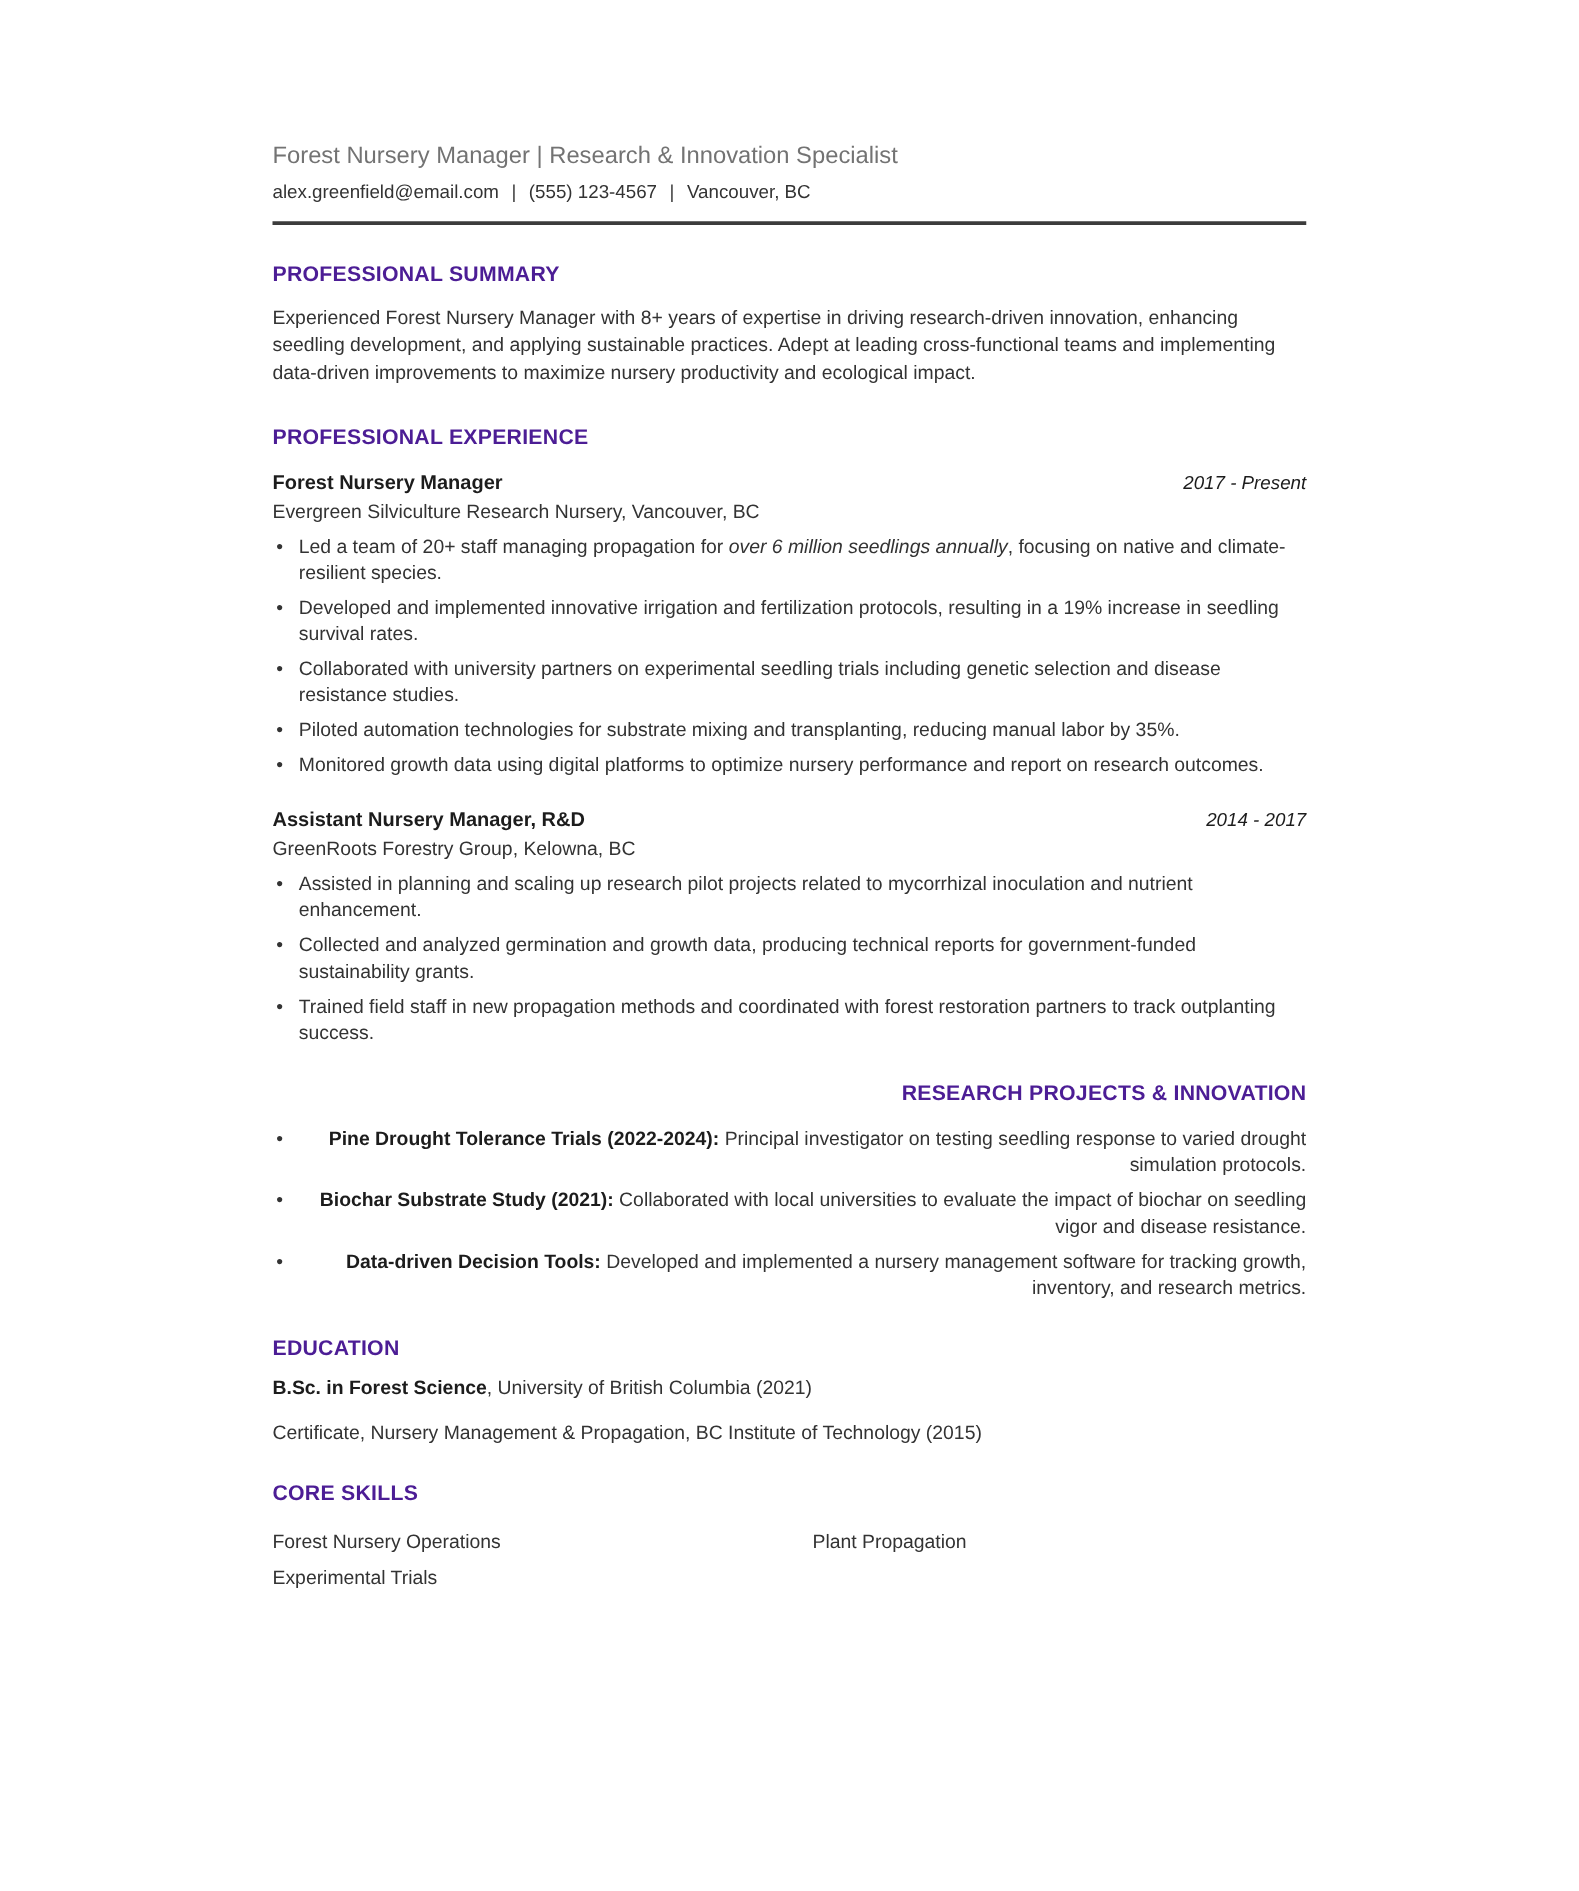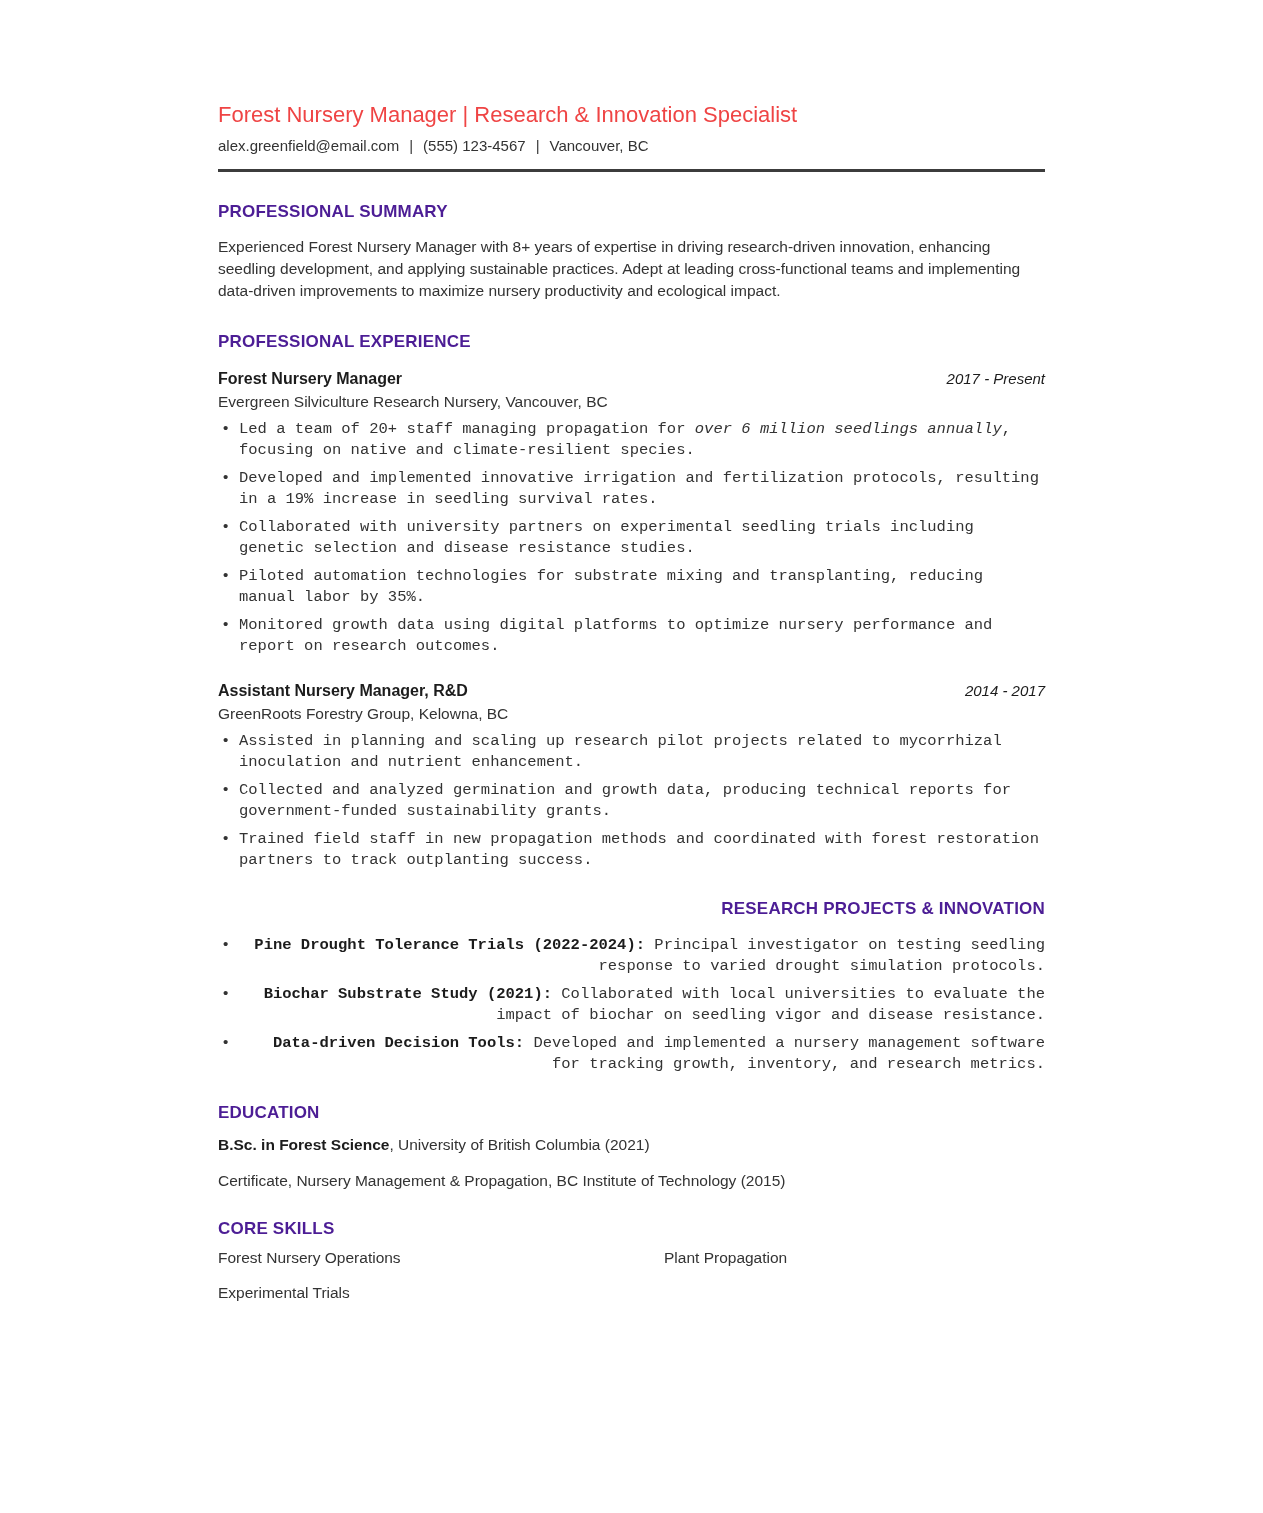--- a/index.html
+++ b/index.html
@@ -22,23 +22,23 @@
 
   
   h1.name {
     font-size: 42px;
     font-weight: 700;
     color: #161616;
     letter-spacing: -0.3px;
     line-height: 1.2;
   }
   .subtitle {
-    font-size: 22px;
-    margin-top: 12px;
-    color: #ef4444;
+    font-size: 19px;
+    margin-top: 24px;
+    color: #737373;
   }
   .contact {
     font-size: 15px;
     margin-top: 9px;
     color: #333333;
   }
   .contact .sep { margin: 0 10px; color: #3a3a3a; }
   .divider {
     margin-top: 15px;
     height: 3px;
@@ -67,21 +67,21 @@
   .job-head {
     display: flex;
     justify-content: space-between;
     align-items: flex-start;
     line-height: 22px;
   }
   .job-title { font-size: 16px; font-weight: 700; color: #1c1c1c; }
   .job-dates { font-size: 15px; font-style: italic; color: #1c1c1c; }
   .job-company { font-size: 15.5px; line-height: 21px; margin-top: 1px; }
 
-  ul.bullets { list-style: none; margin-top: 7px; font-family: Liberation Mono, monospace; }
+  ul.bullets { list-style: none; margin-top: 7px; }
   .bullets li {
     position: relative;
     padding-left: 21px;
     font-size: 15.5px;
     line-height: 21px;
   }
   .bullets li + li { margin-top: 7px; }
   .bullets li::before {
     content: "\2022";
     position: absolute;
@@ -94,27 +94,26 @@
 
   .sec-research { margin-top: 26px; text-align: right; }
   .sec-research ul.bullets { margin-top: 14px; }
 
   .sec-education { margin-top: 26px; }
   .edu-line { font-size: 15.5px; line-height: 21px; margin-top: 15px; }
   .edu-line.first { margin-top: 9px; }
 
   .sec-skills { margin-top: 26px; }
   .skills-grid {
-    margin-top: 6px;
+    margin-top: 16px;
     display: grid;
     grid-template-columns: 432px auto;
     row-gap: 8px;
     font-size: 15.5px;
     line-height: 21px;
-    gap: 14px;
   }
 </style>
 </head>
 <body>
 
 <div class="clip">
   <div class="page">
 
     <header>
       <div class="subtitle">Forest Nursery Manager | Research &amp; Innovation Specialist</div>

